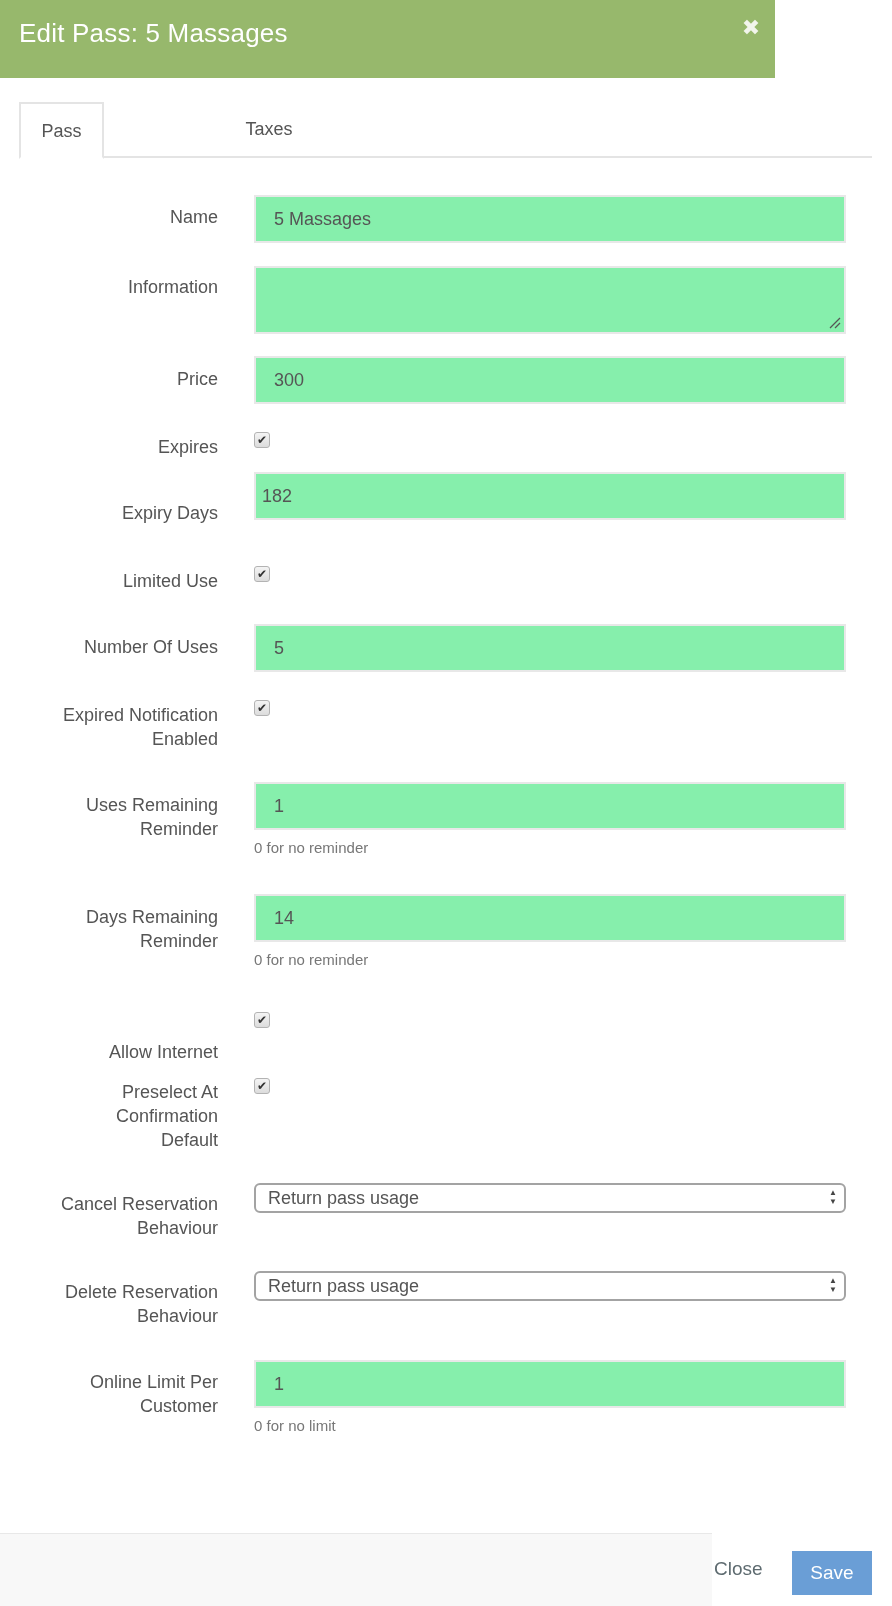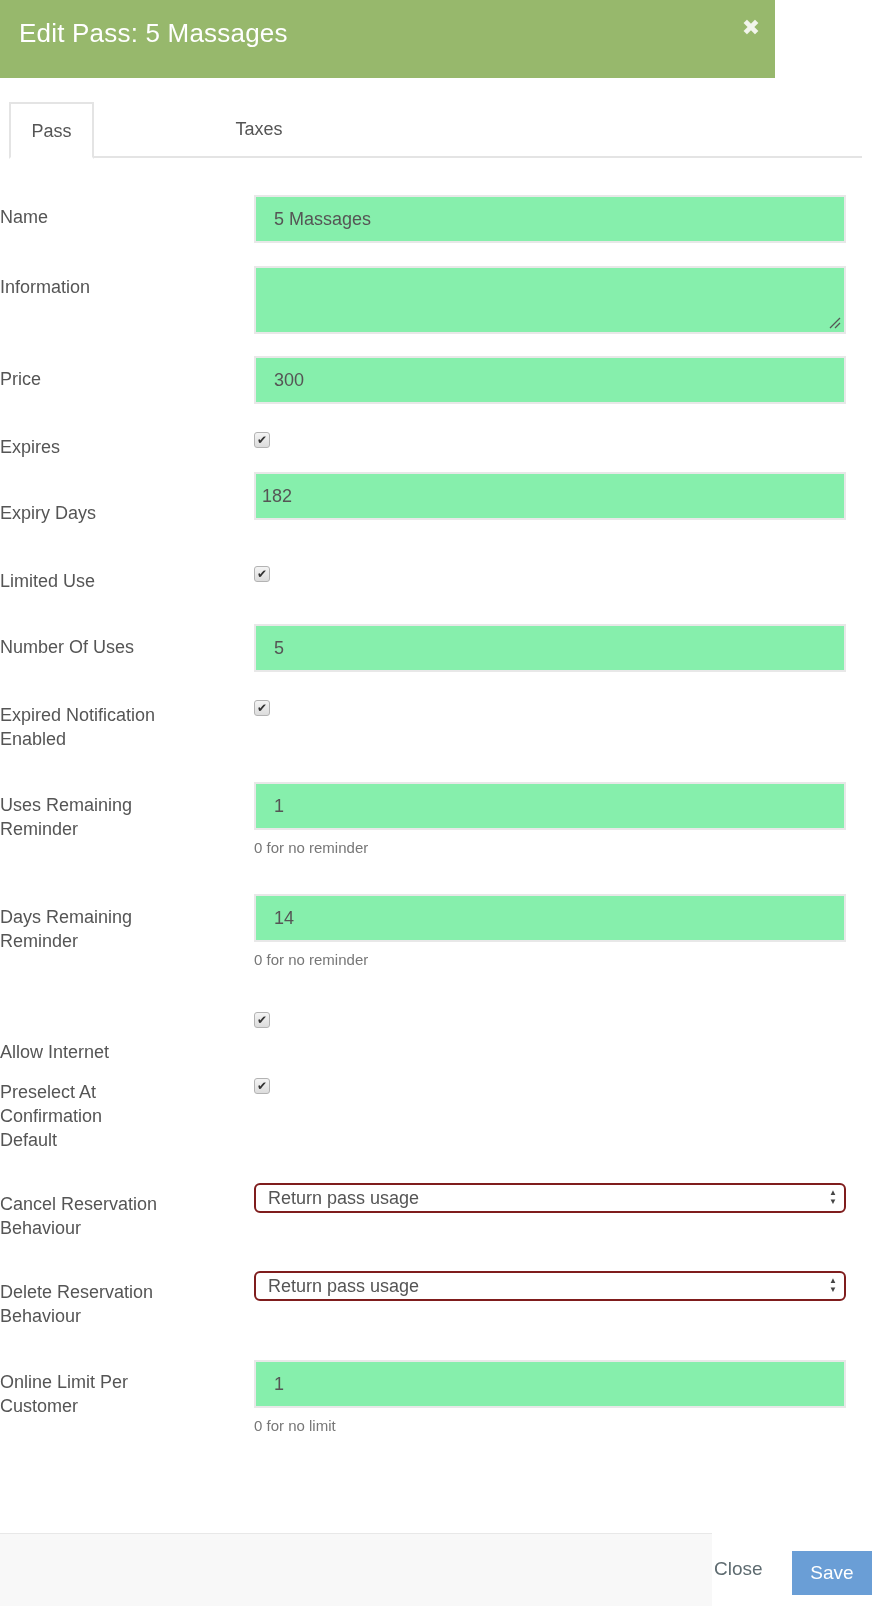--- a/index.html
+++ b/index.html
@@ -22,35 +22,35 @@
     font-family: "Liberation Sans", sans-serif;
     letter-spacing: 0.2px;
   }
   .header .close-x {
     position: absolute; right: 14px; top: 18px;
     width: 20px; height: 20px;
     color: #f2f5ec; font-size: 22px; line-height: 20px; text-align: center;
     font-weight: bold; cursor: pointer;
   }
   .tabs {
-    position: absolute; left: 9px; top: 102px; width: 853px; height: 56px;
+    position: absolute; left: 19px; top: 102px; width: 853px; height: 56px;
     border-bottom: 2px solid #e4e4e4;
   }
   .tab {
     position: absolute; top: 0; height: 57px;
     font-size: 18px; color: #555; line-height: 54px;
     text-align: center; cursor: pointer;
     font-family: "Liberation Sans", sans-serif;
   }
   .tab.active {
     background: #fff;
     border: 2px solid #e4e4e4; border-bottom: 2px solid #fff;
   }
   .row-label {
-    position: absolute; left: 0; width: 218px; 
+    position: absolute; left: 0; width: 218px; text-align: right;
     font-size: 18px; line-height: 24px; color: #555;
     font-family: "Liberation Sans", sans-serif;
   }
   .field {
     position: absolute; left: 254px; width: 592px; height: 48px;
     border: 2px solid #e8e8e8; background: #86efac;
     font-size: 18px; color: #555; padding: 0 18px; line-height: 44px;
     font-family: "Liberation Sans", sans-serif;
   }
   .textarea { height: 68px; }
@@ -63,21 +63,21 @@
     background: linear-gradient(#f4f4f4, #dcdcdc);
     font-size: 12px; line-height: 14px; text-align: center; color: #333;
     cursor: pointer;
   }
   .help {
     position: absolute; left: 254px; font-size: 15px; color: #777;
     font-family: "Liberation Sans", sans-serif;
   }
   .select {
     position: absolute; left: 254px; width: 592px; height: 30px;
-    border: 2px solid #7f1d1d; border-radius: 6px; background: #fff;
+    border: 2px solid #a3a3a3; border-radius: 6px; background: #fff;
     font-size: 18px; color: #555; padding: 0 12px; line-height: 26px;
     font-family: "Liberation Sans", sans-serif; cursor: pointer;
   }
   .select .arrows {
     position: absolute; right: 6px; top: 3px; width: 10px; font-size: 8px;
     line-height: 9px; color: #444; text-align: center;
   }
   .footer {
     position: absolute; left: 0; top: 1533px; width: 712px; height: 73px;
     background: #f8f8f8; border-top: 1px solid #e8e8e8;

